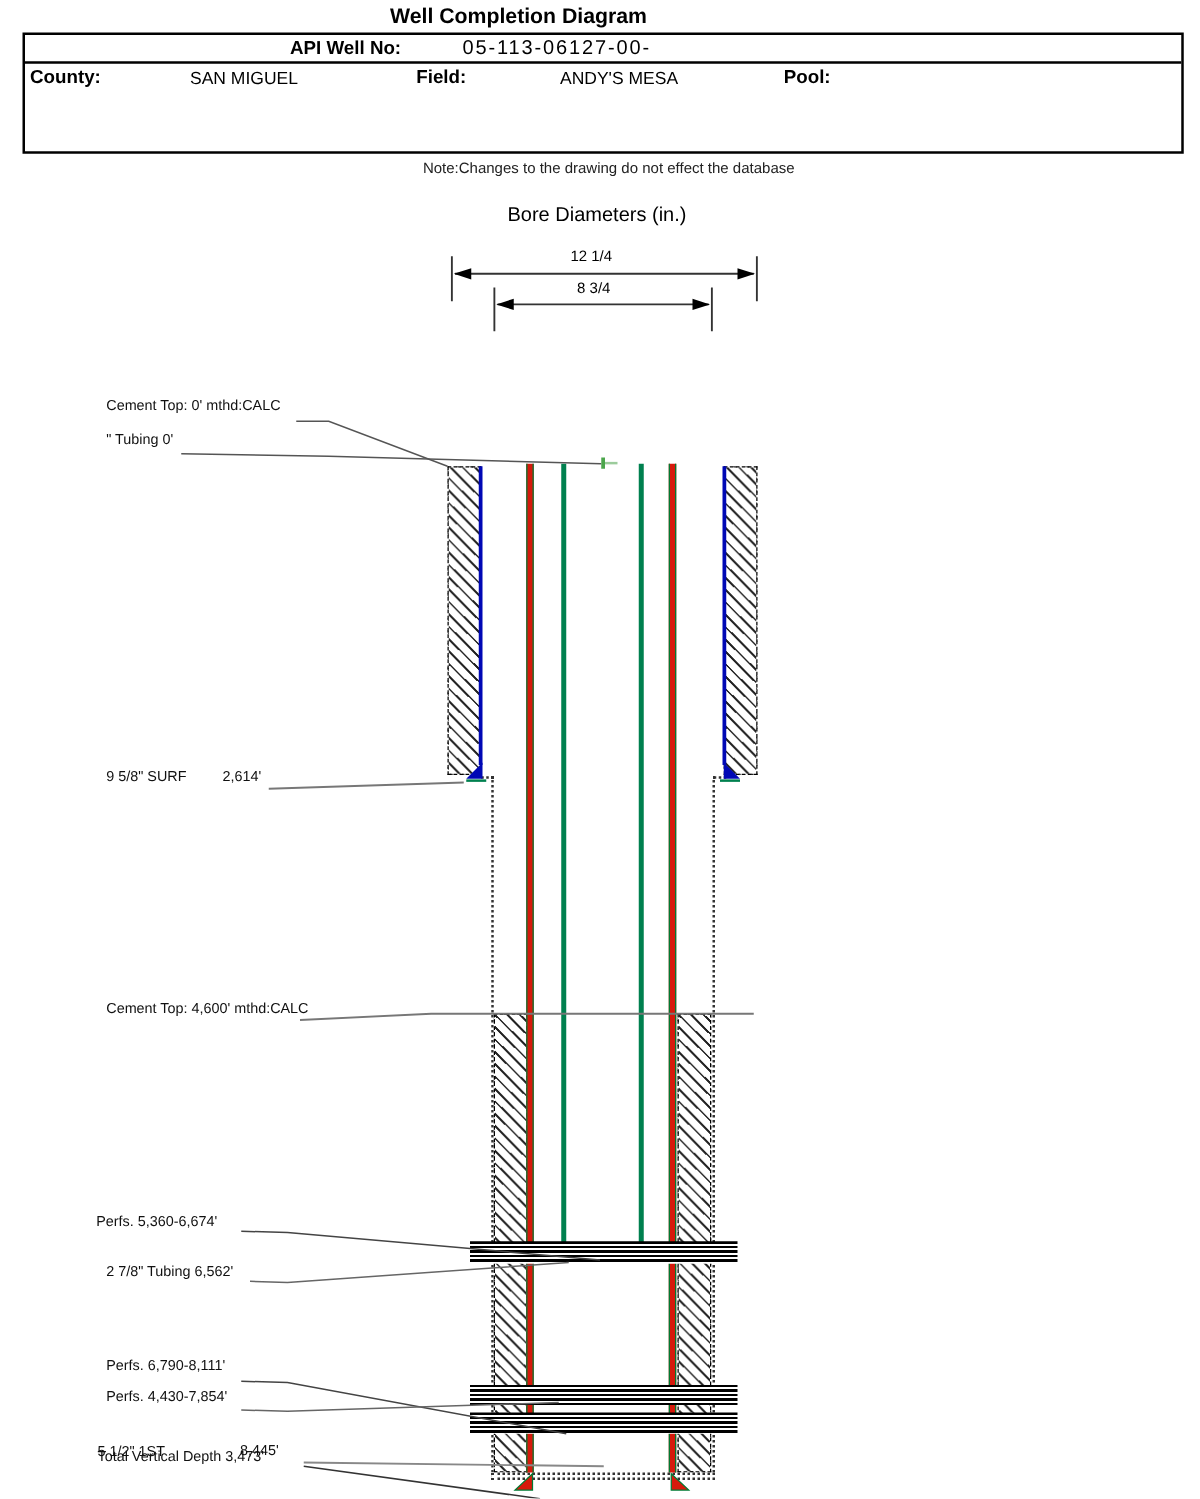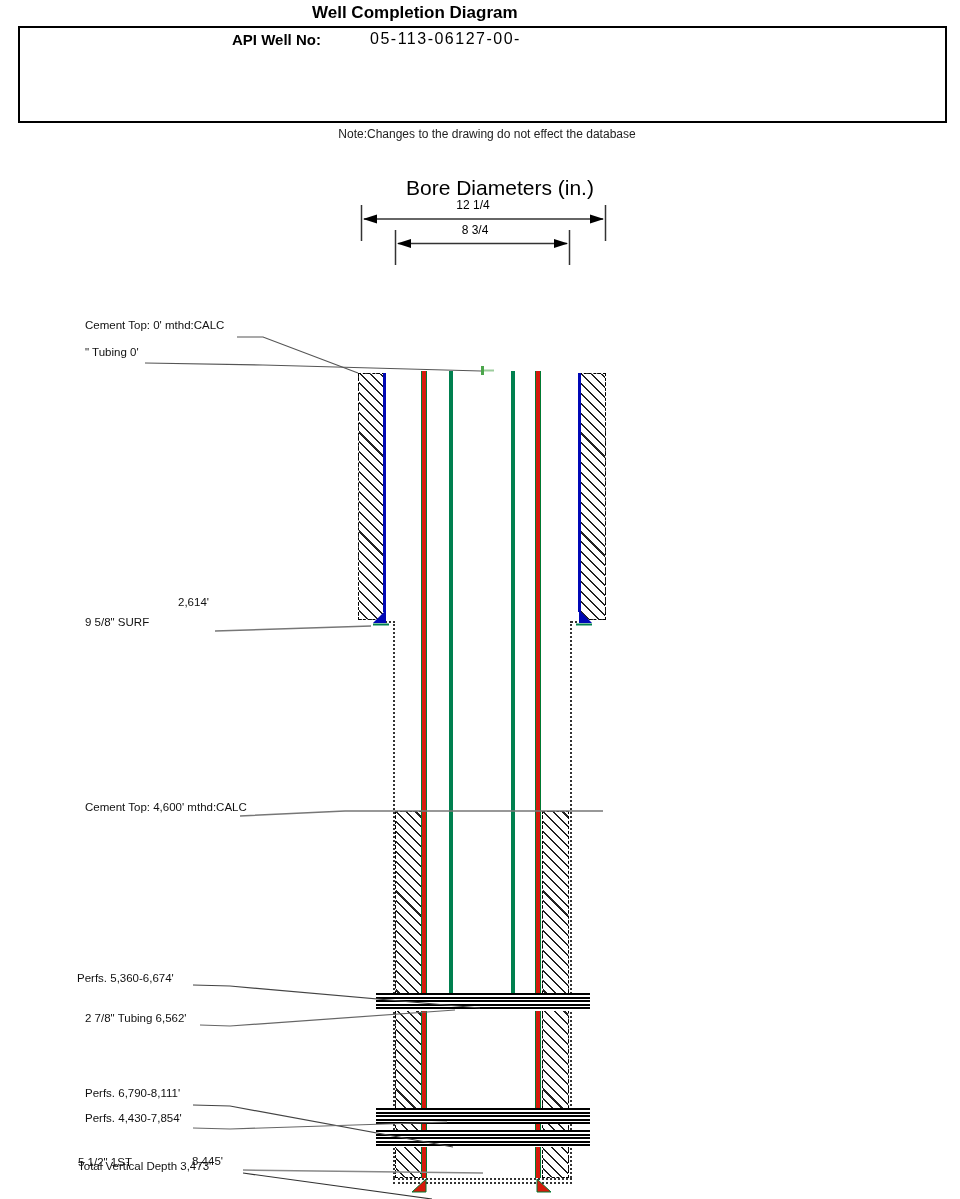--- a/index.html
+++ b/index.html
@@ -8,21 +8,21 @@
   .page-title{position:absolute;left:312px;top:3px;font-size:17px;font-weight:bold;white-space:nowrap;}
   
   .htable{position:absolute;left:18px;top:26px;width:929px;height:97px;border:2px solid #000;box-sizing:border-box;background:#fff;}
   .trow{position:relative;height:21px;border-top:2px solid #000;}
   .trow:first-child{border-top:none;}
   .trow span{position:absolute;top:50%;transform:translateY(-50%);white-space:nowrap;}
   .lbl{font-weight:bold;font-size:15px;}
   .val{font-size:14px;}
   .bigval{font-size:16px;letter-spacing:1.5px;}
   .note{position:absolute;left:0;top:127px;width:974px;text-align:center;font-size:12px;color:#222;}
-  .bore-title{position:absolute;left:406px;top:176px;font-size:21px;white-space:nowrap;}
+  .bore-title{position:absolute;left:406px;top:164px;font-size:16px;white-space:nowrap;}
   .dim-label{position:absolute;font-size:12px;text-align:center;width:56px;}
   
   .hatch{position:absolute;background:#fff repeating-linear-gradient(45deg,rgba(0,0,0,0) 0 5.5px,#222 5.5px 7px);
          border:1px dashed #000;box-sizing:border-box;}
   .wall{position:absolute;width:0;border-left:2px dotted #333;}
   .step{position:absolute;height:0;border-top:2px dotted #333;}
   .blue-line{position:absolute;width:3px;background:#0008b5;}
   .red-line{position:absolute;width:4px;background:#d61a0c;border-left:1px solid #007a33;border-right:1px solid #007a33;}
   .green-line{position:absolute;width:4px;background:#00804f;}
   .perfs{position:absolute;background:repeating-linear-gradient(180deg,#000 0 2px,#fff 2px 3.6px);z-index:5;}
@@ -34,20 +34,28 @@
 <body>
 
 <div class="page">
 
   <div class="page-title">Well Completion Diagram</div>
 
   <div class="htable">
     <div class="trow">
       <span class="lbl" style="left:212px">API Well No:</span>
       <span class="bigval" style="left:350px">05-113-06127-00-</span>
+    </div>
+    <div class="trow">
+      <span class="lbl" style="left:4px">County:</span>
+      <span class="val" style="left:132px">SAN MIGUEL</span>
+      <span class="lbl" style="left:313px">Field:</span>
+      <span class="val" style="left:428px">ANDY'S MESA</span>
+      <span class="lbl" style="left:607px">Pool:</span>
+      <span class="val" style="left:680px"></span>
     </div>
   </div>
 
   <div class="note">Note:Changes to the drawing do not effect the database</div>
 
   <div class="bore-title">Bore Diameters (in.)</div>
   <div class="dim-label" style="left:445px;top:198px">12 1/4</div>
   <div class="dim-label" style="left:447px;top:223px">8 3/4</div>
 
   <div>
@@ -112,21 +120,21 @@
     <polygon points="426,1179 426,1192 412,1192" fill="#d61a0c" stroke="#007a33" stroke-width="1"></polygon>
     <polygon points="537,1179 537,1192 551,1192" fill="#d61a0c" stroke="#007a33" stroke-width="1"></polygon>
 
     <line x1="482.5" y1="366" x2="482.5" y2="375" stroke="#4ca64c" stroke-width="3"></line>
     <line x1="484" y1="370.5" x2="494" y2="370.5" stroke="#9ccc9c" stroke-width="2"></line>
   </svg>
 
   <div class="dlabel" style="left:85px;top:319px">Cement Top: 0' mthd:CALC</div>
   <div class="dlabel" style="left:85px;top:346px">" Tubing 0'</div>
   <div class="dlabel" style="left:85px;top:616px">9 5/8" SURF</div>
-  <div class="dlabel" style="left:178px;top:596px">2,614'</div>
+  <div class="dlabel" style="left:178px;top:616px">2,614'</div>
   <div class="dlabel" style="left:85px;top:801px">Cement Top: 4,600' mthd:CALC</div>
   <div class="dlabel" style="left:77px;top:972px">Perfs. 5,360-6,674'</div>
   <div class="dlabel" style="left:85px;top:1012px">2 7/8" Tubing 6,562'</div>
   <div class="dlabel" style="left:85px;top:1087px">Perfs. 6,790-8,111'</div>
   <div class="dlabel" style="left:85px;top:1112px">Perfs. 4,430-7,854'</div>
   <div class="dlabel" style="left:78px;top:1156px">5 1/2" 1ST</div>
   <div class="dlabel" style="left:192px;top:1155px">8,445'</div>
   <div class="dlabel" style="left:78px;top:1160px">Total Vertical Depth 3,473'</div>
 
 </div>

